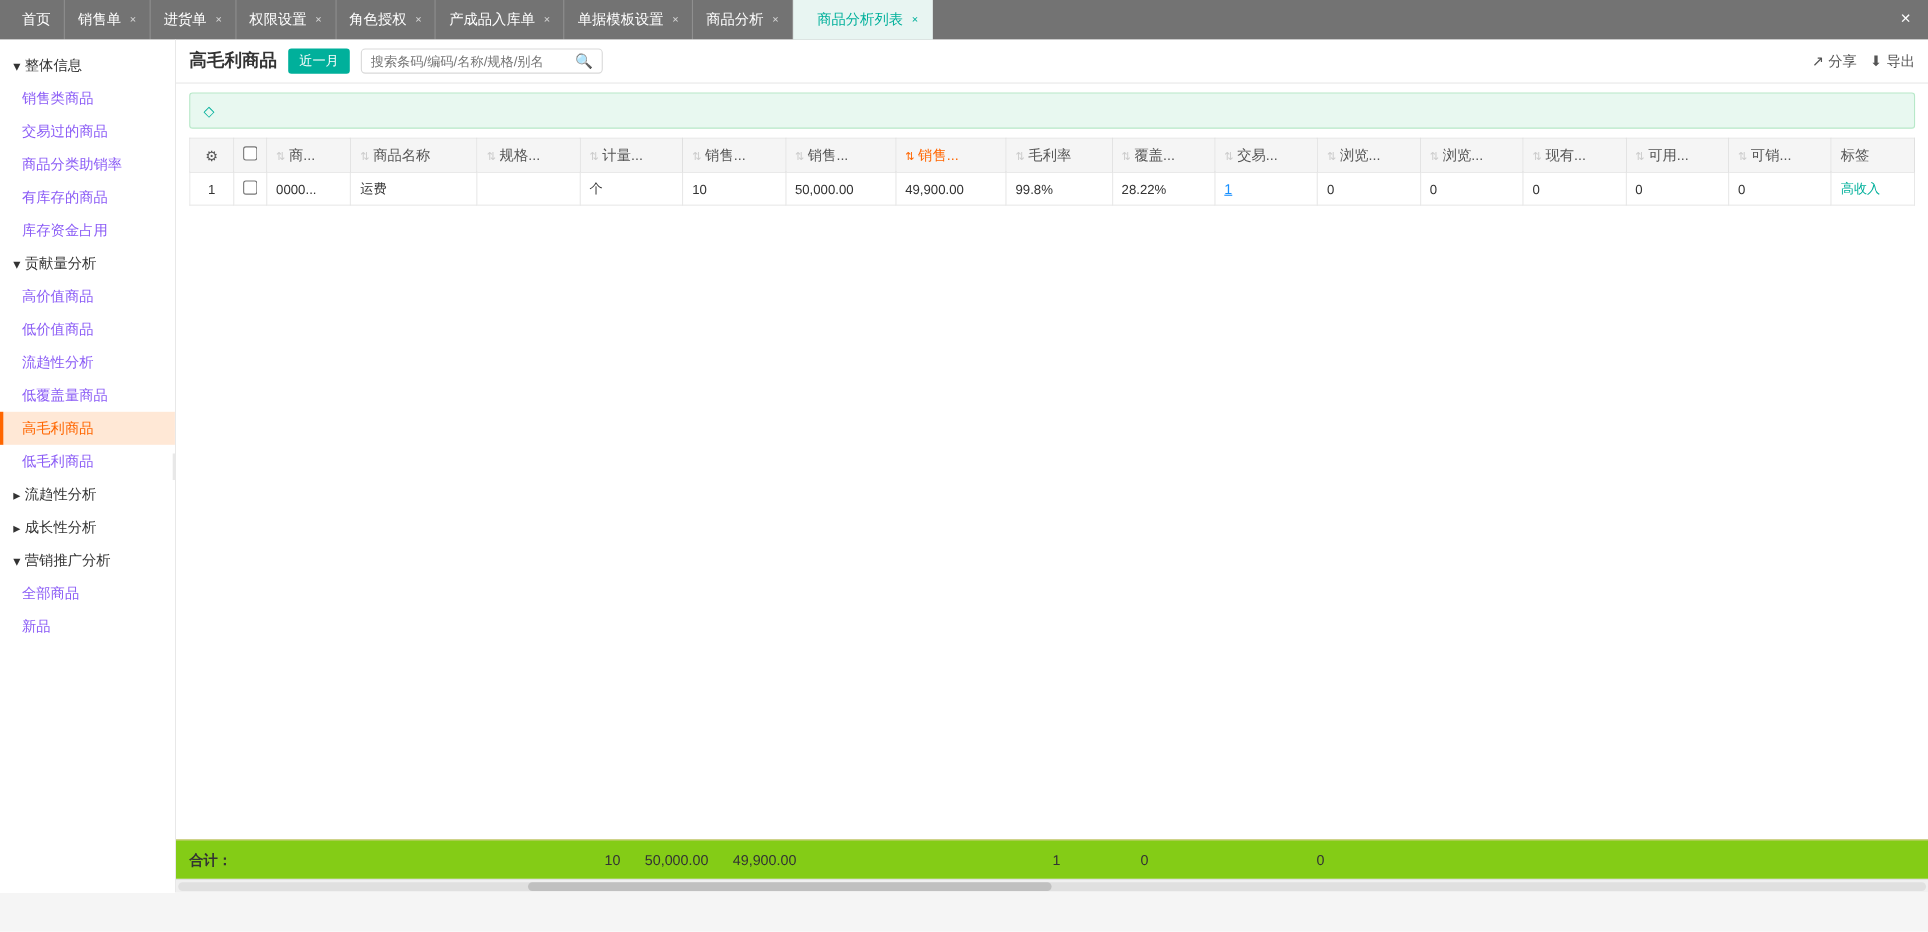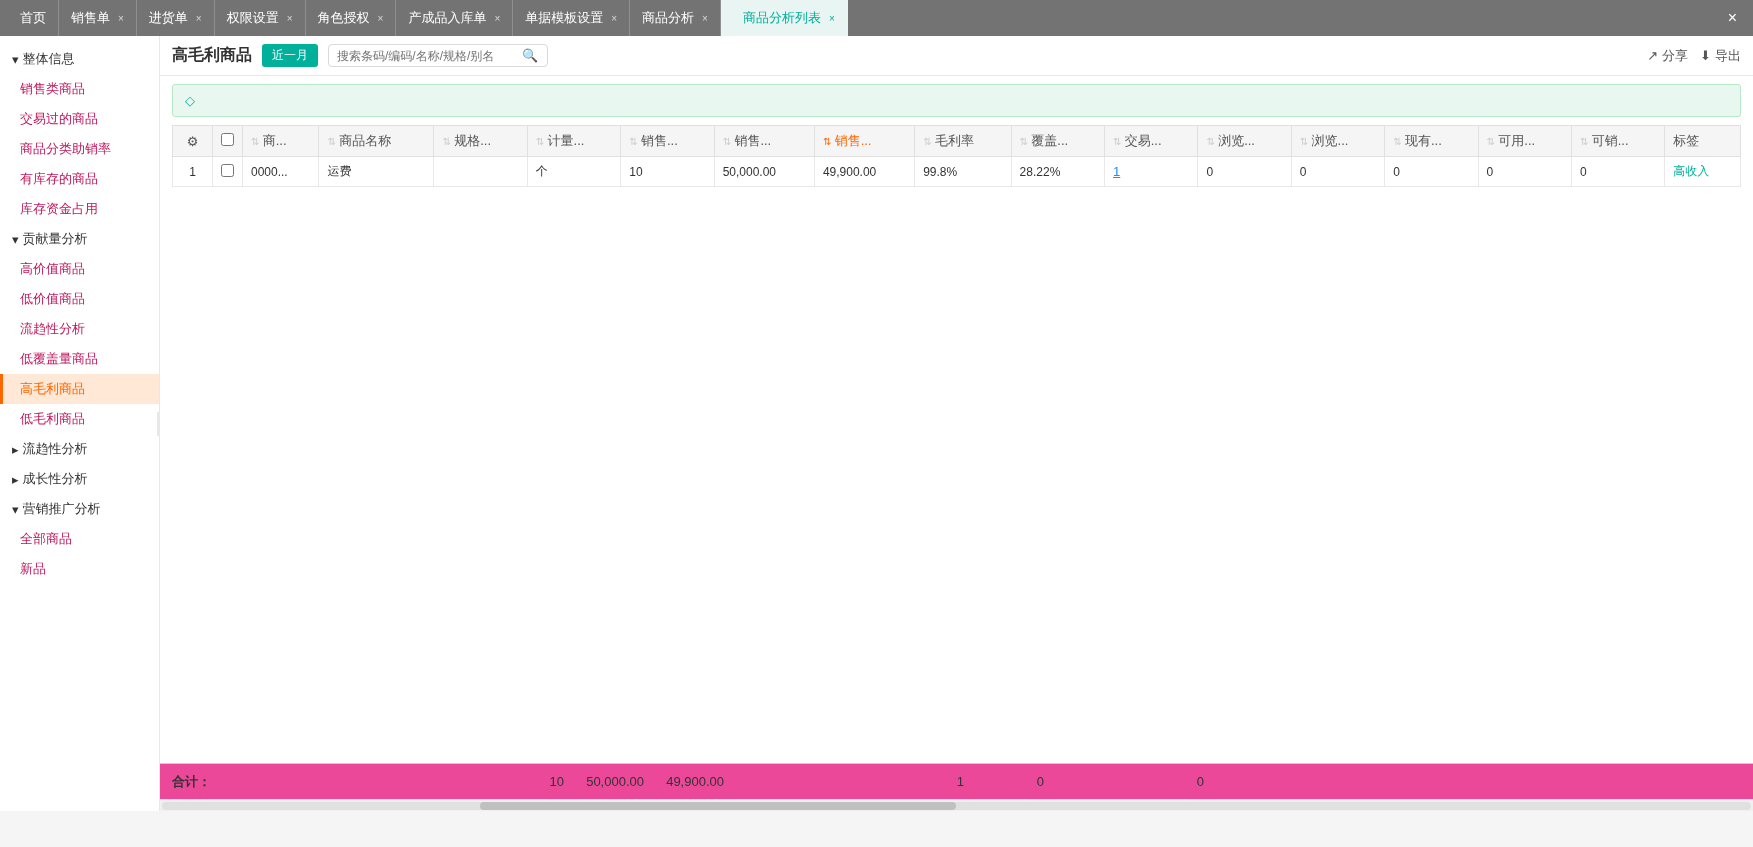--- a/index.html
+++ b/index.html
@@ -53,21 +53,21 @@
       align-items: center;
       padding: 6px 12px;
       cursor: pointer;
       color: #333;
       font-size: 13px;
       gap: 4px;
     }
     .sidebar-item {
       padding: 6px 12px 6px 20px;
       cursor: pointer;
-      color: #be185d;
+      color: #8b5cf6;
       font-size: 13px;
     }
     .sidebar-item.active {
       background: #ffe8d6;
       color: #ff6600;
       border-left: 3px solid #ff6600;
       padding-left: 17px;
     }
 
     
@@ -181,21 +181,21 @@
     .tag-green {
       color: #00b09b;
       font-size: 12px;
     }
     .col-index { width: 40px; text-align: center; }
     .col-check { width: 30px; text-align: center; }
 
     
     .footer-bar {
       height: 36px;
-      background: #ec4899;
+      background: #84cc16;
       border-top: 1px solid #e0d0a0;
       display: flex;
       align-items: center;
       padding: 0 12px;
       font-size: 13px;
       color: #333;
       gap: 0;
     }
     .footer-label {
       min-width: 120px;

